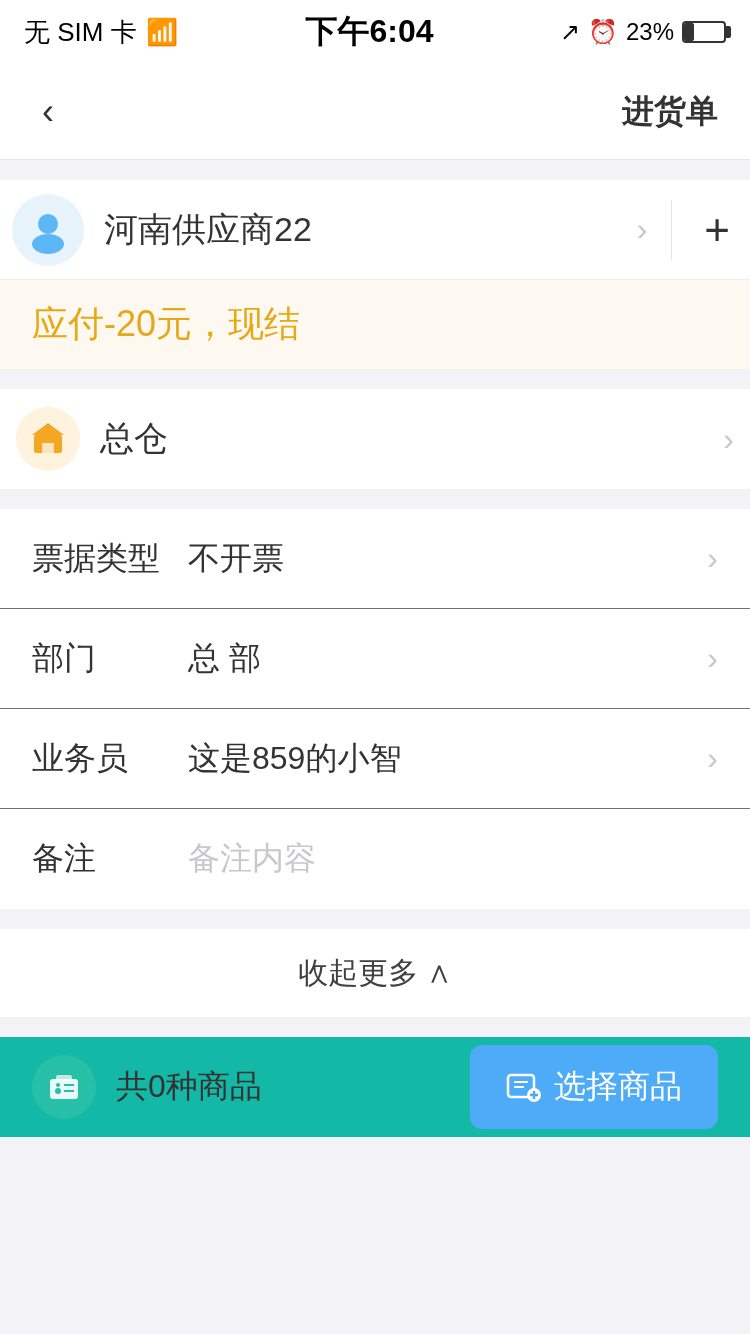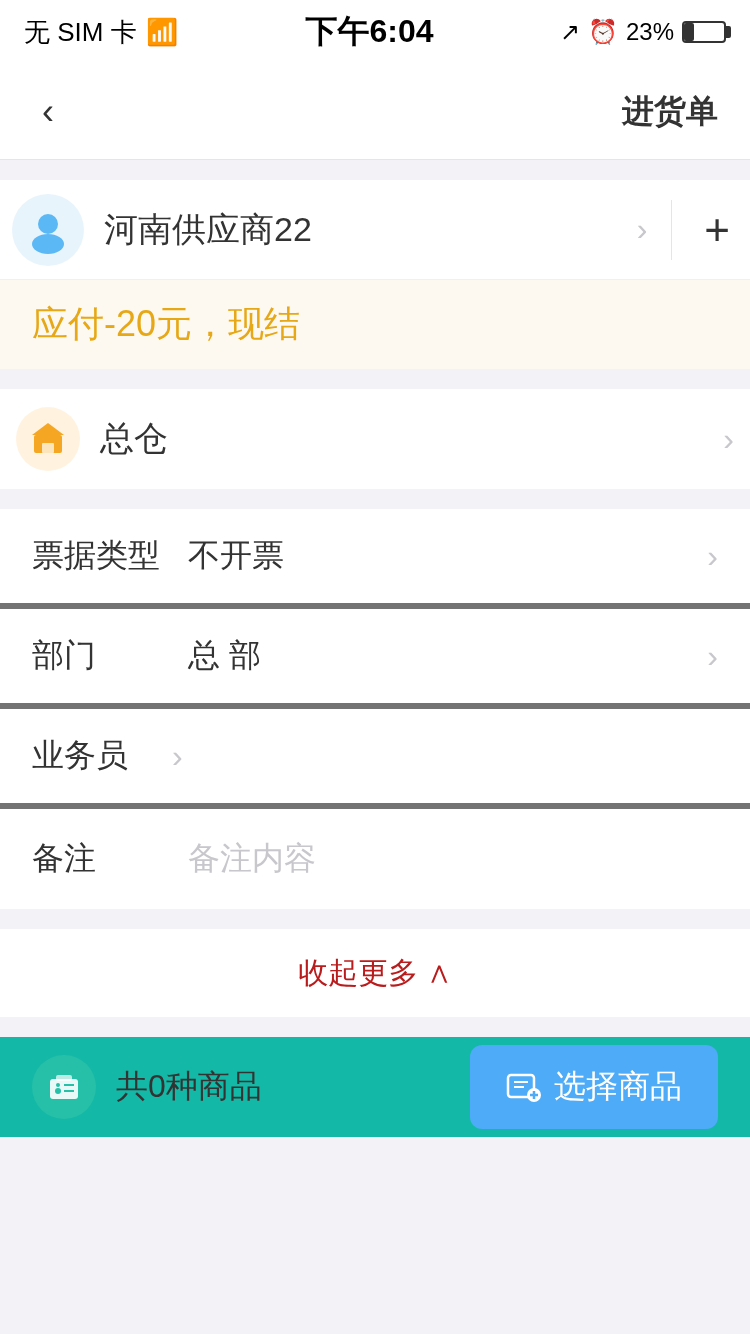--- a/index.html
+++ b/index.html
@@ -167,21 +167,21 @@
     
     .form-section {
       background: #fff;
       margin-top: 20px;
     }
     .form-row {
       display: flex;
       align-items: center;
       padding: 0 32px;
       height: 100px;
-      border-bottom: 6px solid #737373;
+      border-bottom: 1px solid #737373;
       cursor: pointer;
     }
     .form-row:last-child {
       border-bottom: none;
     }
     .form-label {
       font-size: 32px;
       color: #333;
       width: 140px;
       flex-shrink: 0;
@@ -204,21 +204,21 @@
       background: #fff;
       height: 88px;
       display: flex;
       align-items: center;
       justify-content: center;
       margin-top: 20px;
       cursor: pointer;
     }
     .collapse-text {
       font-size: 30px;
-      color: #b91c1c;
+      color: #404040;
     }
 
     
     .bottom-bar {
       background: #14b8a6;
       margin-top: 20px;
       height: 100px;
       display: flex;
       align-items: center;
       padding: 0 32px;
@@ -334,20 +334,21 @@
   </div>
 
   <div class="form-row">
     <span class="form-label">部门</span>
     <span class="form-value">总 部</span>
     <span class="chevron">›</span>
   </div>
 
   <div class="form-row">
     <span class="form-label">业务员</span>
+    <span class="form-value">这是859的小智</span>
     <span class="chevron">›</span>
   </div>
 
   <div class="form-row" style="border-bottom:none;">
     <span class="form-label">备注</span>
     <span class="form-placeholder">备注内容</span>
   </div>
 </div>
 
 <div class="collapse-row">

